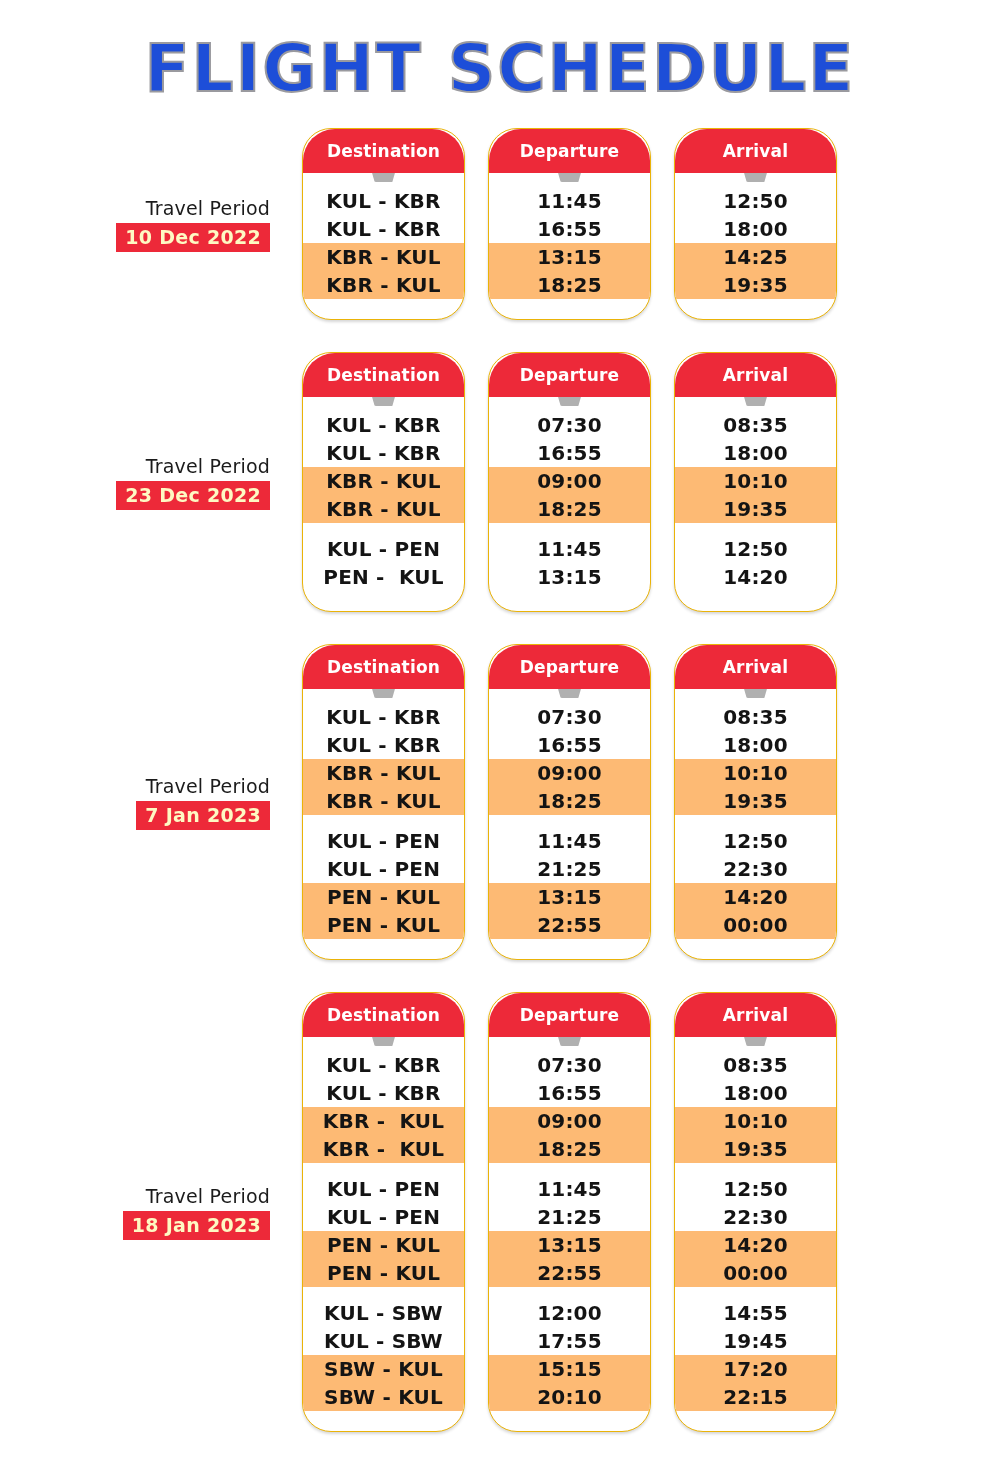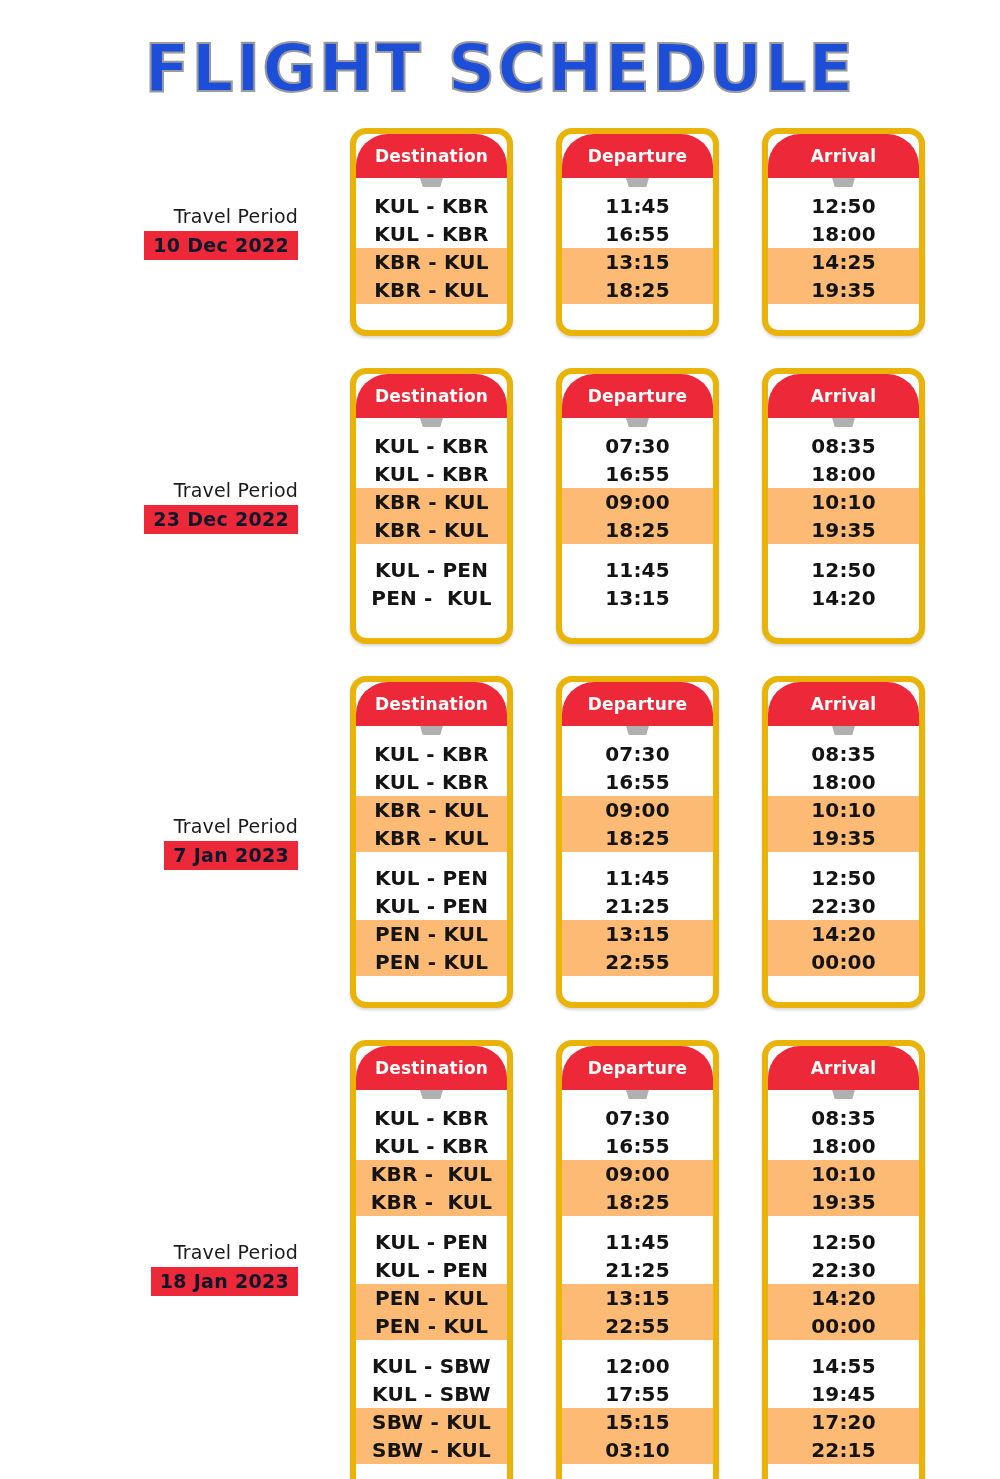--- a/index.html
+++ b/index.html
@@ -32,64 +32,63 @@
   
   .blocks {
     margin-top: 26px;
   }
   .block {
     display: flex;
     align-items: center;
     width: 1000px;
   }
   .block-label {
-    width: 330px;
+    width: 302px;
     box-sizing: border-box;
     padding-right: 32px;
     text-align: right;
     display: flex;
     flex-direction: column;
     align-items: flex-end;
   }
   .label-title {
     font-family: "DejaVu Sans", sans-serif;
     font-size: 19px;
     font-weight: 400;
     color: #1b1b1b;
     letter-spacing: .2px;
     white-space: nowrap;
   }
   .label-badge {
     margin-top: 4px;
     background: #ED2939;
-    color: #0f172a;
+    color: #fef9c3;
     font-family: "DejaVu Sans", sans-serif;
     font-weight: 700;
     font-size: 19px;
     letter-spacing: .3px;
     padding: 3px 9px 4px 9px;
     white-space: nowrap;
   }
 
   .cards {
     display: flex;
     gap: 23px;
   }
 
   
   .card {
     width: 163px;
     background: #ffffff;
-    border: 6px solid #eab308;
-    border-radius: 16px;
+    border: 1px solid #eab308;
+    border-radius: 29px;
     box-sizing: border-box;
     position: relative;
     overflow: hidden;
     box-shadow: 0 2px 3px rgba(0,0,0,0.16);
-    margin-left: 20px;
   }
   .card-head {
     position: relative;
     background: #ED2939;
     border-radius: 32px 32px 0 0;
     height: 44px;
     display: flex;
     align-items: center;
     justify-content: center;
   }
@@ -106,21 +105,21 @@
     transform: translateX(-50%);
     bottom: -9px;
     width: 26px;
     height: 9px;
     background: #b0b0b0;
     border-radius: 0 0 5px 5px;
     clip-path: polygon(6% 0, 94% 0, 84% 100%, 16% 100%);
   }
   .card-body {
     padding-top: 14px;
-    padding-bottom: 26px;
+    padding-bottom: 20px;
   }
   .row {
     height: 28px;
     line-height: 28px;
     text-align: center;
     font-family: "DejaVu Sans", sans-serif;
     font-weight: 700;
     font-size: 20px;
     color: #141414;
     letter-spacing: .2px;
@@ -331,21 +330,21 @@
             <div class="row shaded">18:25</div>
             <div class="group-gap"></div>
             <div class="row">11:45</div>
             <div class="row">21:25</div>
             <div class="row shaded">13:15</div>
             <div class="row shaded">22:55</div>
             <div class="group-gap"></div>
             <div class="row">12:00</div>
             <div class="row">17:55</div>
             <div class="row shaded">15:15</div>
-            <div class="row shaded">03:10</div>
+            <div class="row shaded">20:10</div>
           </div>
         </div>
         <div class="card">
           <div class="card-head">
             <span class="card-head-text">Arrival</span>
             <span class="card-notch"></span>
           </div>
           <div class="card-body">
             <div class="row">08:35</div>
             <div class="row">18:00</div>

